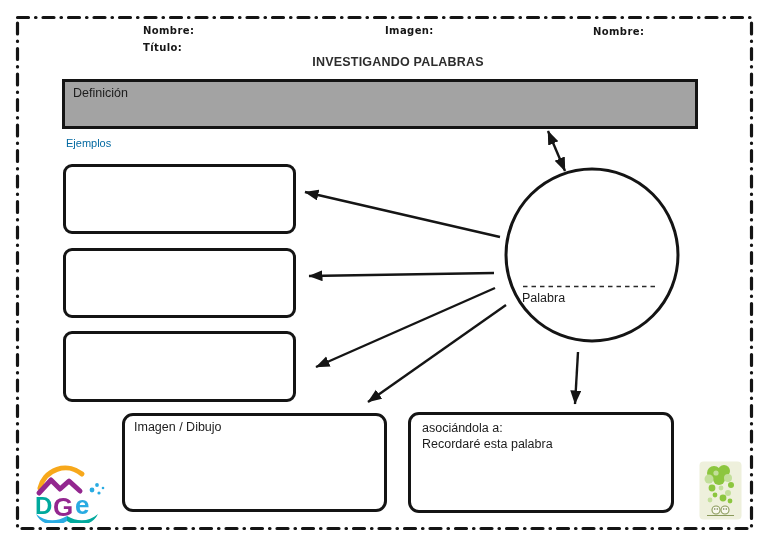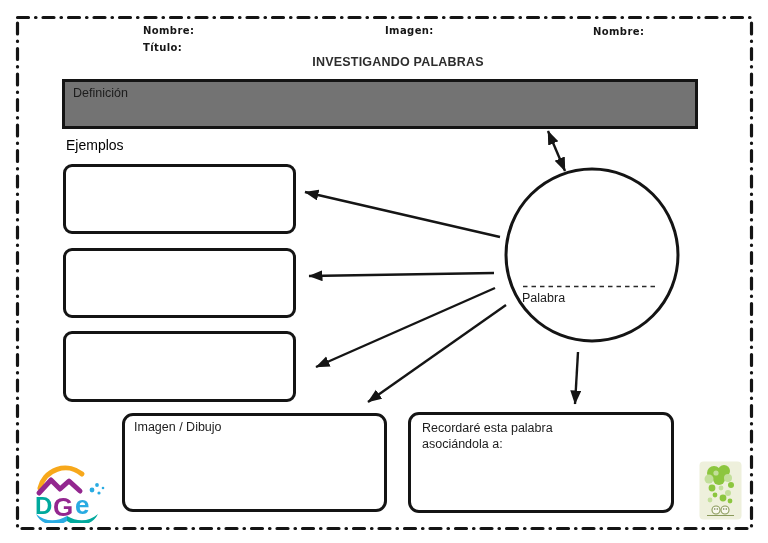--- a/index.html
+++ b/index.html
@@ -36,27 +36,27 @@
     position:absolute;left:0;top:55px;width:768px;
     padding-left:28px;box-sizing:border-box;
     text-align:center;
     font-size:12.5px;font-weight:bold;letter-spacing:.2px;color:#2d2d2d;
     white-space:nowrap;
   }
 
   
   .def-box{
     position:absolute;left:62px;top:79px;width:636px;height:50px;
-    border:3px solid #141414;box-sizing:border-box;background:#737373;
+    border:3px solid #141414;box-sizing:border-box;background:#a3a3a3;
   }
   .box-label{
     font-size:12.5px;color:#1c1c1c;padding:4px 0 0 8px;white-space:nowrap;
   }
   .section-label{
-    position:absolute;font-size:14px;color:#000000;white-space:nowrap;
+    position:absolute;font-size:11px;color:#0369a1;white-space:nowrap;
   }
   .example-box{
     position:absolute;left:63px;width:233px;height:70px;
     border:3px solid #141414;border-radius:9px;box-sizing:border-box;background:#fff;
   }
   .round-box{
     position:absolute;
     border:3px solid #141414;border-radius:11px;box-sizing:border-box;background:#fff;
   }
   .palabra-label{
@@ -114,22 +114,22 @@
     <line class="arrow-line" x1="506" y1="305" x2="368" y2="402" marker-end="url(#ah)"></line>
     <line class="arrow-line" x1="578" y1="352" x2="575" y2="404" marker-end="url(#ah)"></line>
   </svg>
 
   <div class="round-box" style="left:122px;top:413px;width:265px;height:99px">
     <div class="box-label" style="padding:4px 16px 0 9px">Imagen / Dibujo</div>
   </div>
 
   <div class="round-box" style="left:408px;top:412px;width:266px;height:101px">
     <div class="recordar-label">
+      <div>asociándola a:</div>
       <div>Recordaré esta palabra</div>
-      <div>asociándola a:</div>
     </div>
   </div>
 
   <svg class="abs" style="left:29px;top:461px" width="76" height="62" viewBox="0 0 76 62">
     <path d="M11,27 A26 26 0 0 1 53,13" fill="none" stroke="var(--dge_orange)" stroke-width="5" stroke-linecap="round"></path>
     <path d="M10,32 L22,19 L31,28 L40,20 L51,30" fill="none" stroke="var(--dge_purple)" stroke-width="5" stroke-linecap="round" stroke-linejoin="round"></path>
     <g font-family="Liberation Sans, sans-serif" font-weight="bold">
       <text x="6" y="53" font-size="24" fill="var(--dge_teal)">D</text>
       <text x="24" y="55" font-size="26" fill="var(--dge_purple)">G</text>
       <text x="46" y="53" font-size="26" fill="var(--dge_blue)">e</text>

